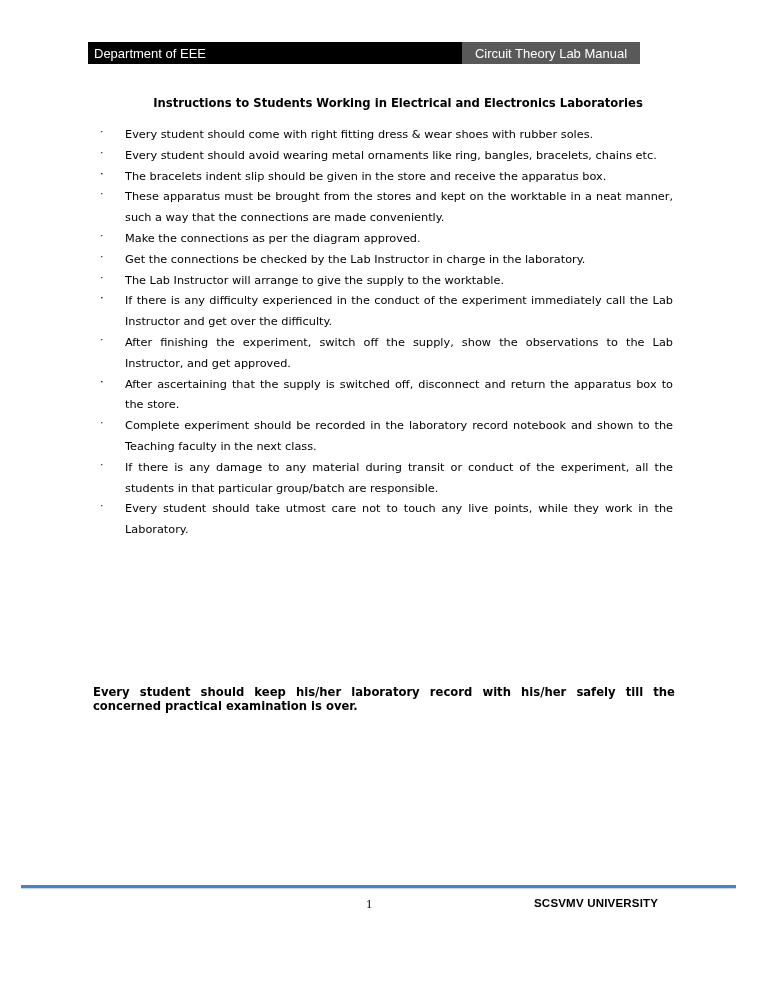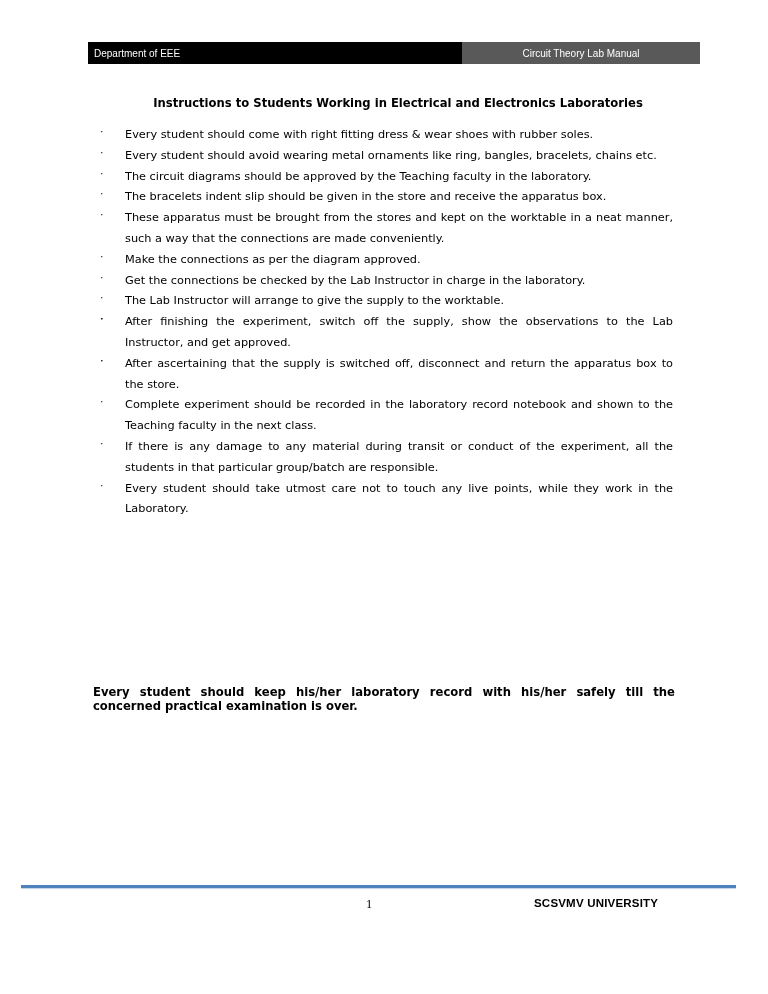--- a/index.html
+++ b/index.html
@@ -12,25 +12,25 @@
       height: 994px;
       position: relative;
       overflow: hidden;
       font-family: "DejaVu Sans", sans-serif;
       color: #000;
     }
     .page-header {
       position: absolute;
       left: 88px;
       top: 42px;
-      width: 612px;
+      width: 552px;
       height: 22px;
       display: flex;
       font-family: "Liberation Sans", sans-serif;
-      font-size: 10px;
+      font-size: 13px;
     }
     .header-left {
       background: #000000;
       color: #ffffff;
       width: 374px;
       height: 100%;
       display: flex;
       align-items: center;
       padding-left: 6px;
       box-sizing: border-box;
@@ -138,21 +138,20 @@
   <li class="instruction">
     <span class="bullet">·</span>
     <span>Every student should come with right fitting dress &amp; wear shoes with rubber soles.</span>
   </li>
   <li class="instruction">
     <span class="bullet">·</span>
     <span>Every student should avoid wearing metal ornaments like ring, bangles, bracelets, chains etc.</span>
   </li>
   <li class="instruction">
     <span class="bullet">·</span>
-    <span>The circuit diagrams should be approved by the Teaching faculty in the laboratory.</span>
   </li>
   <li class="instruction">
     <span class="bullet">·</span>
     <span>The bracelets indent slip should be given in the store and receive the apparatus box.</span>
   </li>
   <li class="instruction">
     <span class="bullet">·</span>
     <span>These apparatus must be brought from the stores and kept on the worktable in a neat manner, such a way that the connections are made conveniently.</span>
   </li>
   <li class="instruction">
@@ -165,20 +164,21 @@
   </li>
   <li class="instruction">
     <span class="bullet">·</span>
     <span>The Lab Instructor will arrange to give the supply to the worktable.</span>
   </li>
   <li class="instruction">
     <span class="bullet">·</span>
   </li>
   <li class="instruction">
     <span class="bullet">·</span>
+    <span>If there is any difficulty experienced in the conduct of the experiment immediately call the Lab Instructor and get over the difficulty.</span>
   </li>
   <li class="instruction">
     <span class="bullet">·</span>
     <span>After finishing the experiment, switch off the supply, show the observations to the Lab Instructor, and get approved.</span>
   </li>
   <li class="instruction">
     <span class="bullet">·</span>
   </li>
   <li class="instruction">
     <span class="bullet">·</span>

